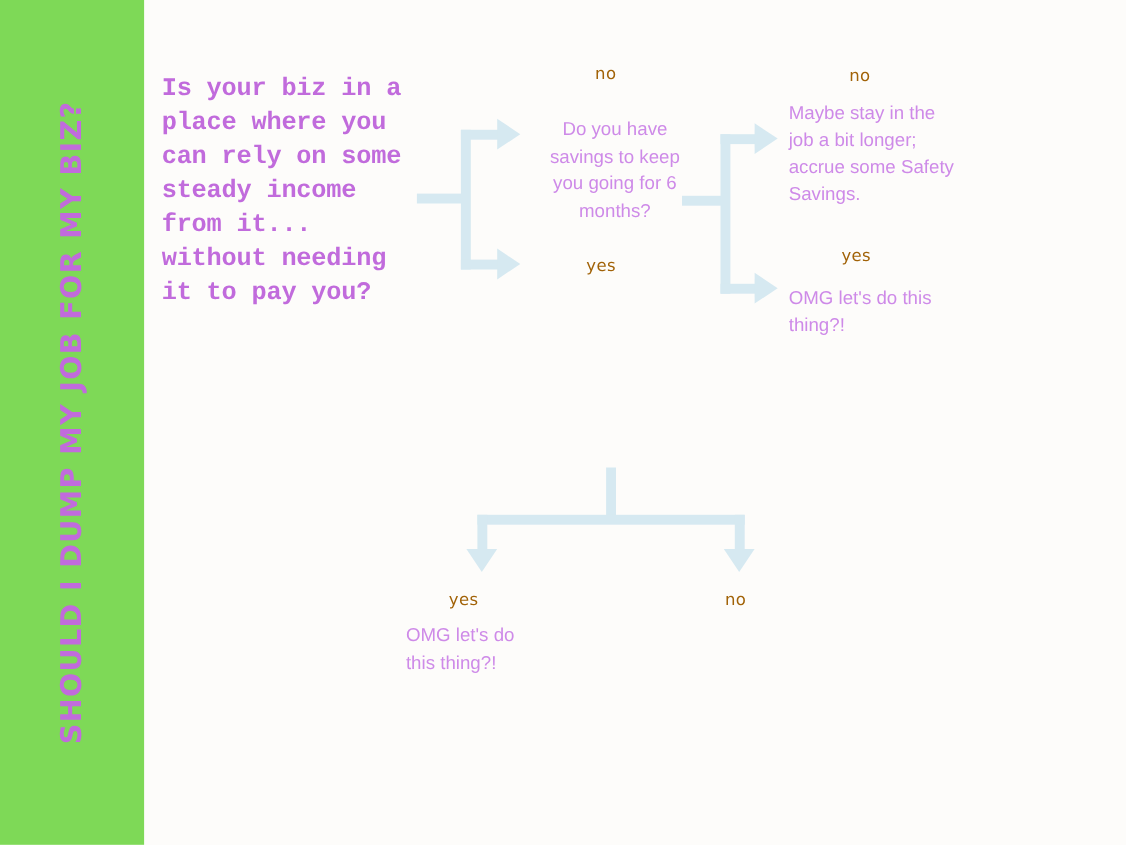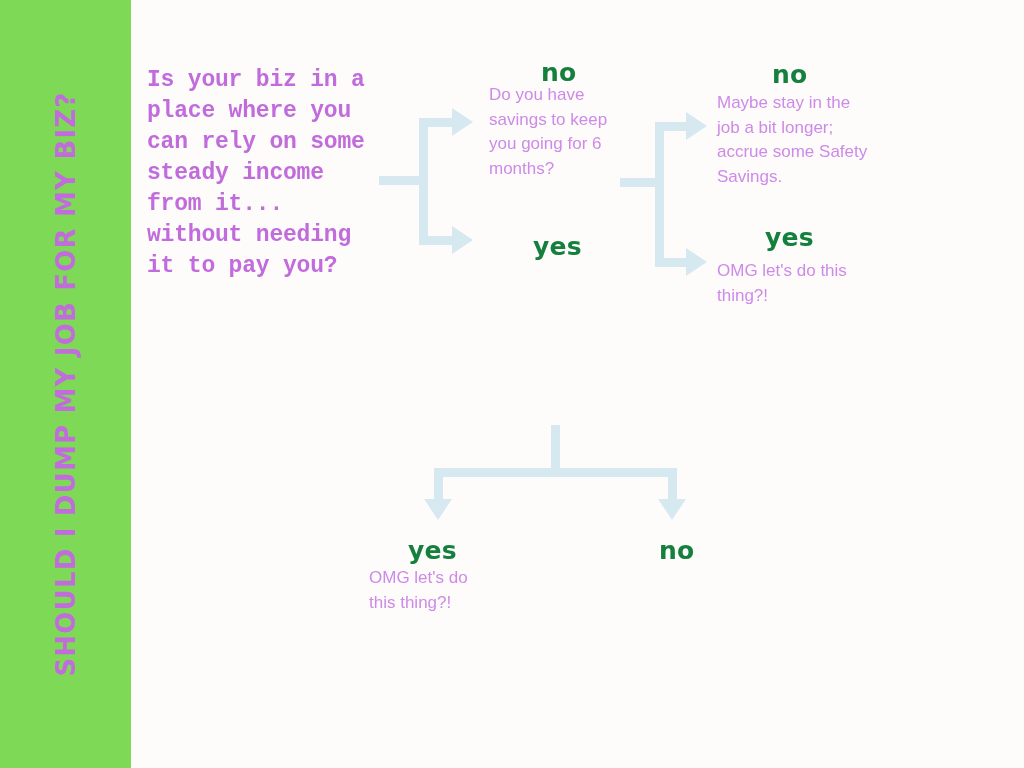--- a/index.html
+++ b/index.html
@@ -55,41 +55,41 @@
     font-family: Liberation Mono, monospace;
     font-weight: bold;
     font-size: 23px;
     line-height: 31px;
     letter-spacing: -0.2px;
   }
 
   
   .branch-label {
     position: absolute;
-    color: #15803d;
+    color: #a16207;
     font-family: "DejaVu Sans", sans-serif;
-    font-weight: bold;
-    font-size: 25px;
+    font-weight: normal;
+    font-size: 15px;
     letter-spacing: 0.3px;
   }
   .body-text {
     position: absolute;
     color: #CE8AE8;
     font-family: "Liberation Sans", sans-serif;
     font-weight: normal;
     font-size: 17px;
     line-height: 24.6px;
   }
   .body-text .ital {
     font-style: italic;
   }
 
   
   #label-no-1   { left: 541px; top: 58px; }
-  #text-savings { left: 489px; top: 83px;  width: 140px; }
+  #text-savings { left: 489px; top: 106px;  width: 140px; text-align: center; }
 
   #label-yes-1  { left: 533px; top: 232px; }
   #text-fantastic { left: 471px; top: 271px; width: 175px; }
 
   #label-no-2   { left: 772px; top: 60px; }
   #text-maybe   { left: 717px; top: 91px;  width: 155px; }
 
   #label-yes-2  { left: 765px; top: 223px; }
   #text-omg-1   { left: 717px; top: 259px; width: 140px; }
 

